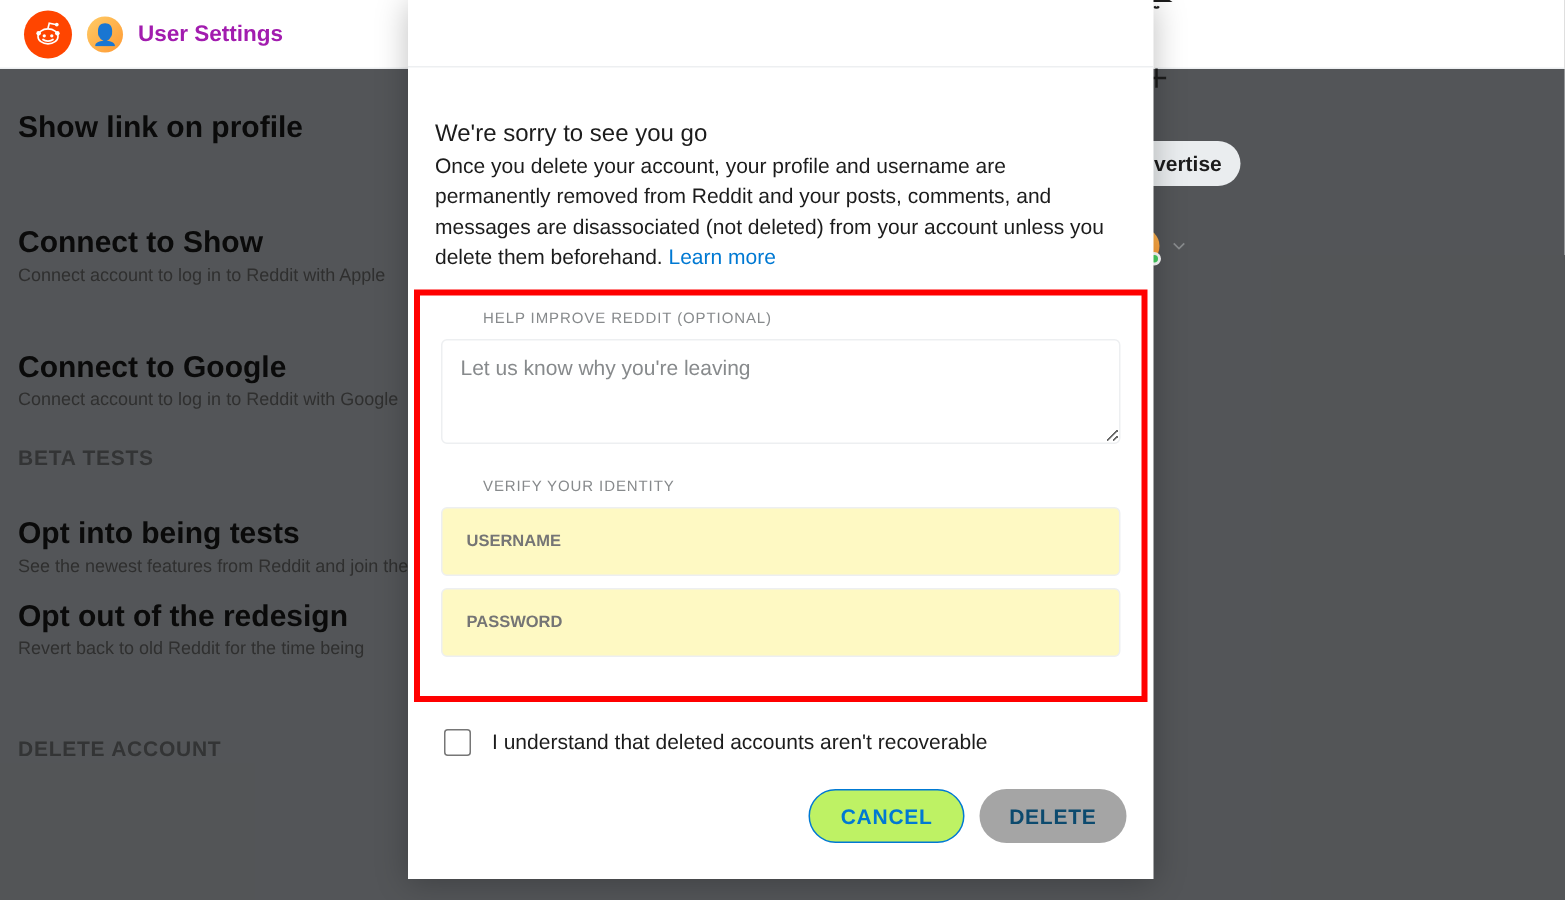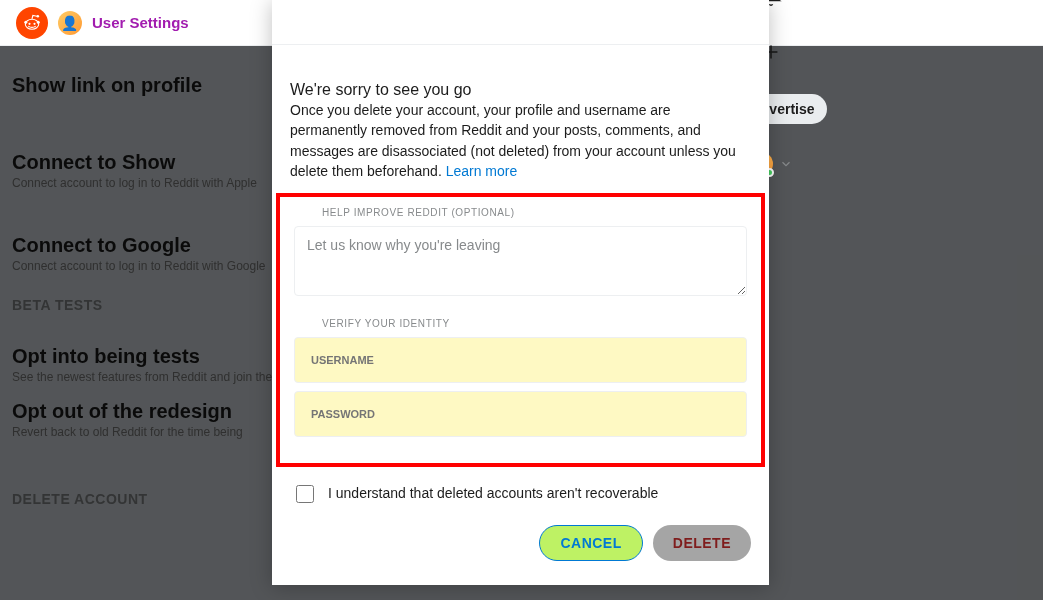--- a/index.html
+++ b/index.html
@@ -35,21 +35,21 @@
   textarea.reason { width:100%; height:70px; border:1px solid #edeff1; border-radius:4px; padding:10px 12px; font-size:14px; color:#1c1c1c; resize:vertical; font-family:inherit; }
   textarea.reason::placeholder { color:#878a8c; }
   .text-field { width:100%; height:46px; border:1px solid #edeff1; border-radius:4px; padding:0 16px; font-size:11px; font-weight:700; letter-spacing:.6px; color:#878a8c; text-transform:uppercase; display:flex; align-items:center; margin-bottom:8px; background:#fef9c3; }
   .text-field input { border:none; background:transparent; outline:none; width:100%; font:inherit; color:inherit; text-transform:none; }
   .confirm-row { display:flex; align-items:flex-start; gap:14px; padding:18px 18px 0 24px; }
   .confirm-row input[type=checkbox]{ width:18px; height:18px; accent-color:#0079d3; }
   .confirm-row label { font-size:14px; color:#1c1c1c; }
   .btn-row { display:flex; justify-content:flex-end; gap:10px; padding:22px 18px 0 18px; }
   .btn { height:36px; padding:0 20px; border-radius:18px; font-size:14px; font-weight:700; letter-spacing:.5px; cursor:pointer; display:flex; align-items:center; }
   .btn.cancel { background:#bef264; border:1px solid #0079d3; color:#0079d3; }
-  .btn.delete { background:#a5a5a5; border:none; color:#7f1d1d; }
+  .btn.delete { background:#a5a5a5; border:none; color:#0c4a6e; }
   svg { display:block; }
 </style>
 </head>
 <body>
 
 <div class="header">
   <div class="reddit-logo">
     <svg width="20" height="20" viewBox="0 0 24 24" fill="#fff">
         <circle cx="9" cy="13" r="1.3"></circle>
         <circle cx="15" cy="13" r="1.3"></circle>

